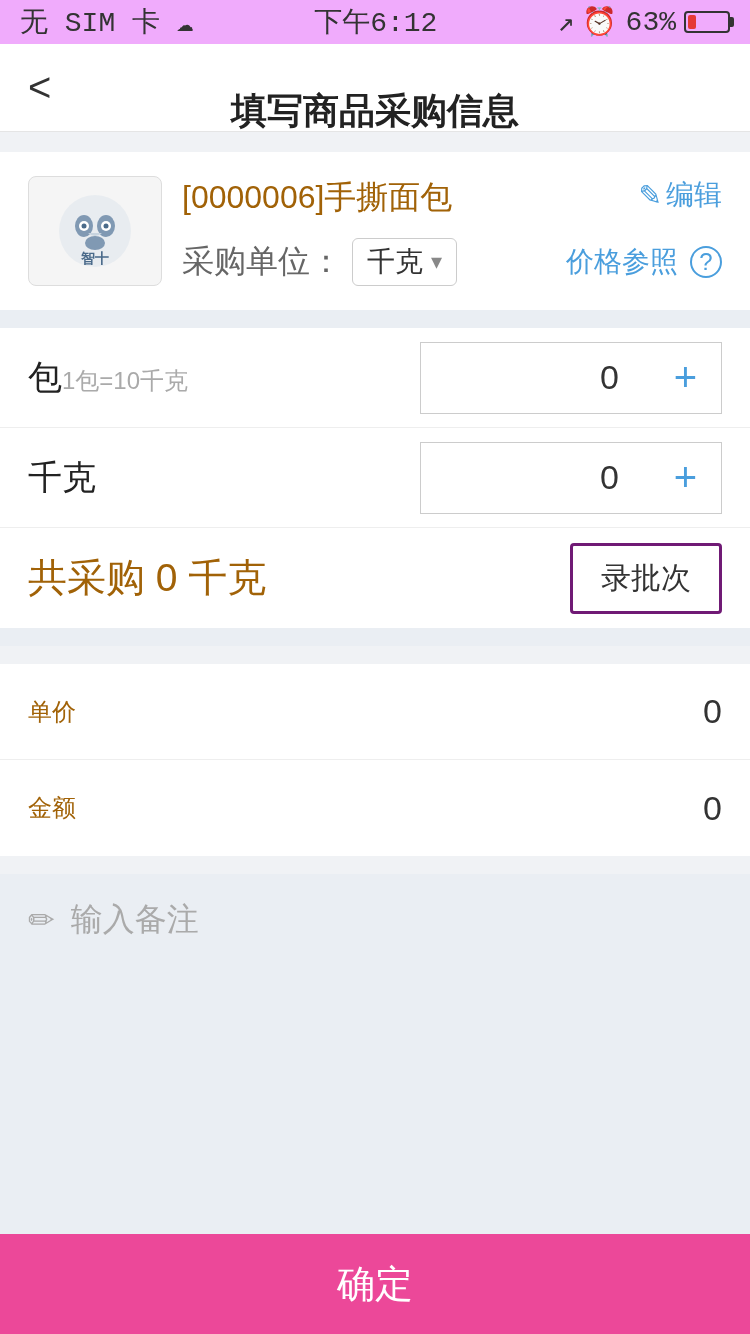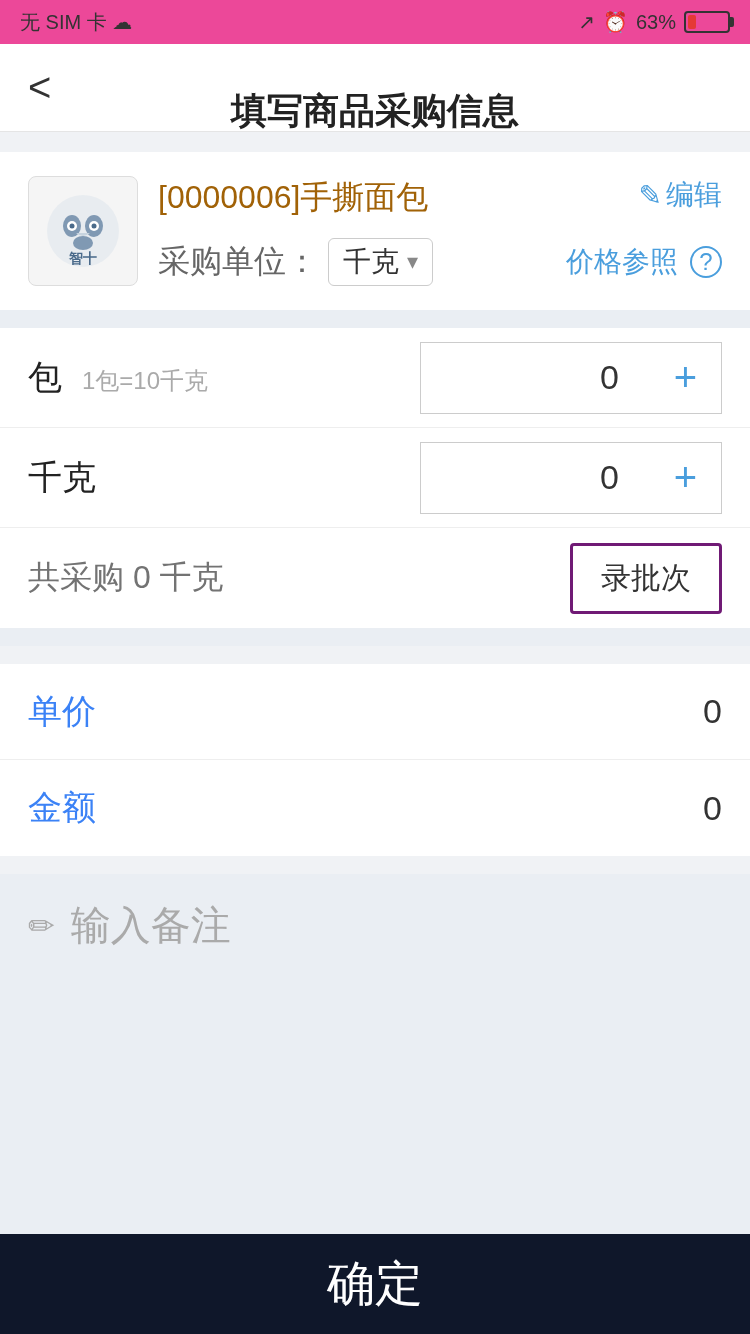--- a/index.html
+++ b/index.html
@@ -9,27 +9,28 @@
       min-height: 1334px;
       font-family: -apple-system, "PingFang SC", "Helvetica Neue", sans-serif;
       background: #f0f2f5;
       font-size: 32px;
       color: #333;
     }
 
     
     .status-bar {
       height: 44px;
-      background: #ec4899;
+      background: #f0abfc;
       display: flex;
       align-items: center;
       justify-content: space-between;
       padding: 0 20px;
-      font-size: 20px;
+      font-size: 28px;
       font-weight: 500;
+      font-family: Liberation Mono, monospace;
     }
     .status-left { display: flex; align-items: center; gap: 10px; }
     .status-right { display: flex; align-items: center; gap: 8px; }
     .battery-bar {
       width: 46px; height: 22px;
       border: 2px solid #333;
       border-radius: 4px;
       position: relative;
       display: flex;
       align-items: center;
@@ -77,21 +78,21 @@
     
     .product-card {
       background: #fff;
       margin-top: 20px;
       padding: 24px 28px;
       display: flex;
       align-items: flex-start;
       gap: 20px;
     }
     .product-thumb {
-      width: 110px;
+      width: 134px;
       height: 110px;
       border: 1px solid #ddd;
       border-radius: 8px;
       background: #f5f5f5;
       display: flex;
       align-items: center;
       justify-content: center;
       flex-shrink: 0;
       overflow: hidden;
     }
@@ -181,21 +182,21 @@
       border-bottom: 1px solid #eee;
     }
     .input-label {
       font-size: 34px;
       color: #222;
       flex-shrink: 0;
     }
     .input-sub {
       font-size: 24px;
       color: #aaa;
-      margin-left: 20px;
+      margin-left: 0;
     }
     .input-right {
       display: flex;
       align-items: center;
       gap: 0;
     }
     .num-input {
       width: 230px;
       height: 72px;
       border: 1px solid #ccc;
@@ -224,22 +225,22 @@
     
     .summary-row {
       display: flex;
       align-items: center;
       justify-content: space-between;
       padding: 0 28px;
       height: 100px;
       background: #fff;
     }
     .summary-text {
-      font-size: 32px;
-      color: #737373;
+      font-size: 39px;
+      color: #a16207;
     }
     .batch-btn {
       border: 3px solid #701a75;
       background: #fff;
       padding: 12px 28px;
       font-size: 30px;
       color: #333;
       cursor: pointer;
       border-radius: 4px;
     }
@@ -255,22 +256,22 @@
       justify-content: space-between;
       padding: 0 28px;
       height: 96px;
       border-bottom: 1px solid #eee;
     }
     .price-row:last-child {
       border-bottom: none;
       text-align: right;
     }
     .price-label {
-      font-size: 34px;
-      color: #3b82f6;
+      font-size: 24px;
+      color: #a16207;
     }
     .price-value {
       font-size: 34px;
       color: #333;
     }
 
     
     .remark-section {
       background: #eaeef3;
       margin-top: 18px;
@@ -278,61 +279,62 @@
       display: flex;
       align-items: center;
       gap: 16px;
       min-height: 80px;
     }
     .remark-icon {
       color: #aaa;
       font-size: 32px;
     }
     .remark-placeholder {
-      font-size: 40px;
+      font-size: 32px;
       color: #aaa;
     }
 
     
     .spacer {
       flex: 1;
       min-height: 200px;
       background: #eaeef3;
     }
 
     
     .confirm-btn {
       position: fixed;
       bottom: 0;
       left: 0;
       width: 750px;
       height: 100px;
-      background: #0f172a;
+      background: #ec4899;
       color: #fff;
-      font-size: 48px;
+      font-size: 38px;
       border: none;
       cursor: pointer;
       display: flex;
       align-items: center;
       justify-content: center;
     }
 
     .page-content {
       padding-bottom: 100px;
     }
   </style>
 </head>
 <body>
 
 <div class="page-content">
 
   <div class="status-bar">
     <div class="status-left">
       <span>无 SIM 卡 ☁</span>
     </div>
+    <div>下午6:12</div>
     <div class="status-right">
       <span>↗</span>
       <span>⏰</span>
       <span>63%</span>
       <div class="battery-bar">
         <div class="battery-fill"></div>
       </div>
     </div>
   </div>
 

